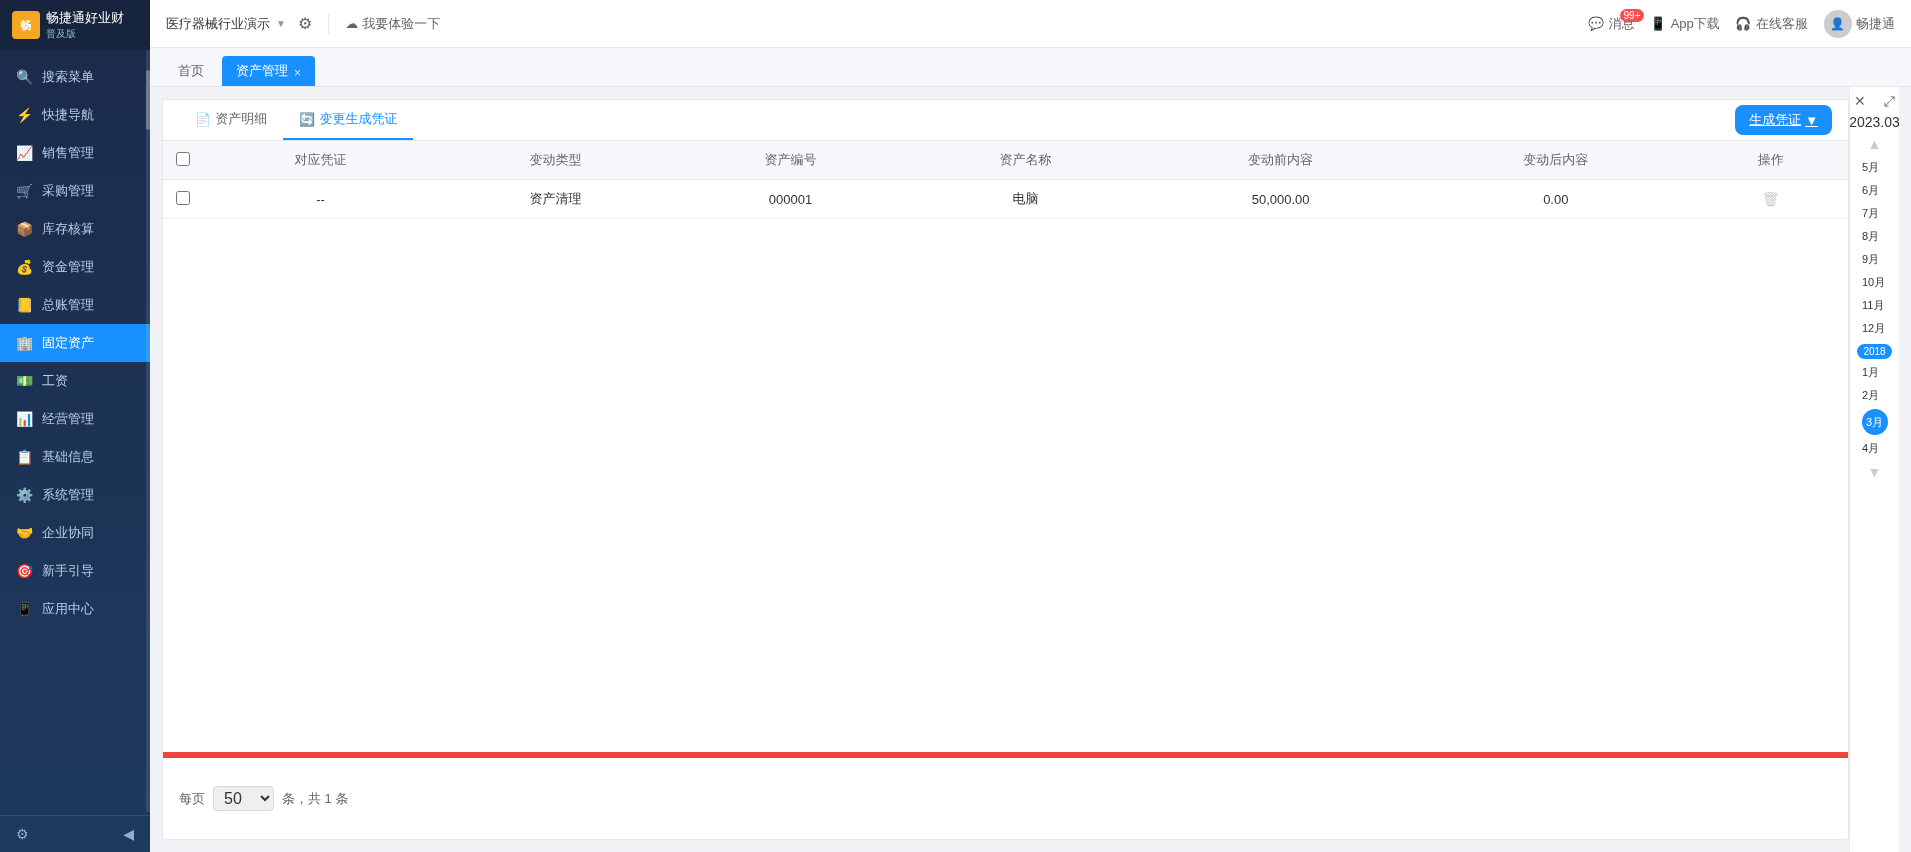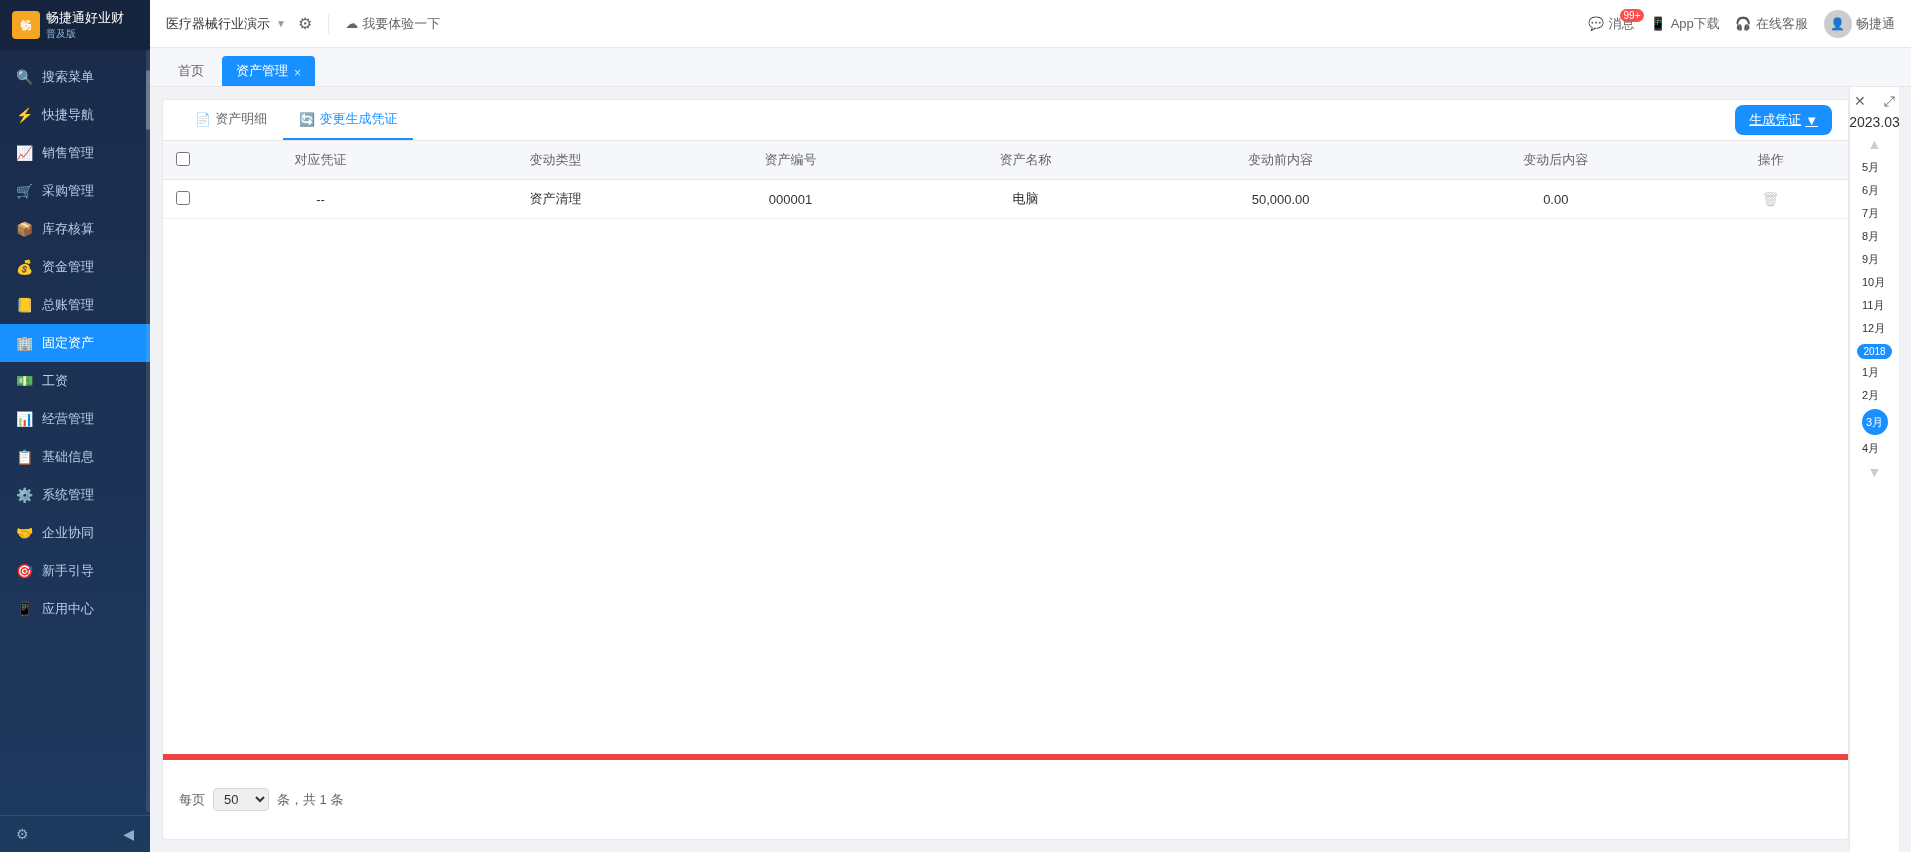--- a/index.html
+++ b/index.html
@@ -200,21 +200,21 @@
     .pagination {
       padding: 28px 16px;
       border-top: 6px solid #ef4444;
       display: flex; align-items: center; gap: 8px;
       font-size: 13px; color: #666;
     }
     .page-select {
       border: 1px solid #d9d9d9;
       border-radius: 4px;
       padding: 2px 6px;
-      font-size: 13px;
+      font-size: 16px;
       color: #333;
     }
 
     
     .right-panel {
       width: 50px;
       background: #fff;
       border-left: 1px solid #e8e8e8;
       display: flex;
       flex-direction: column;

